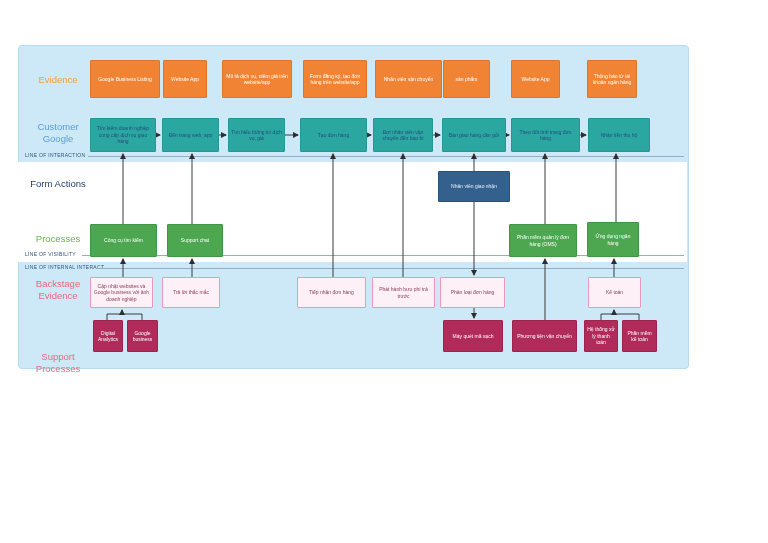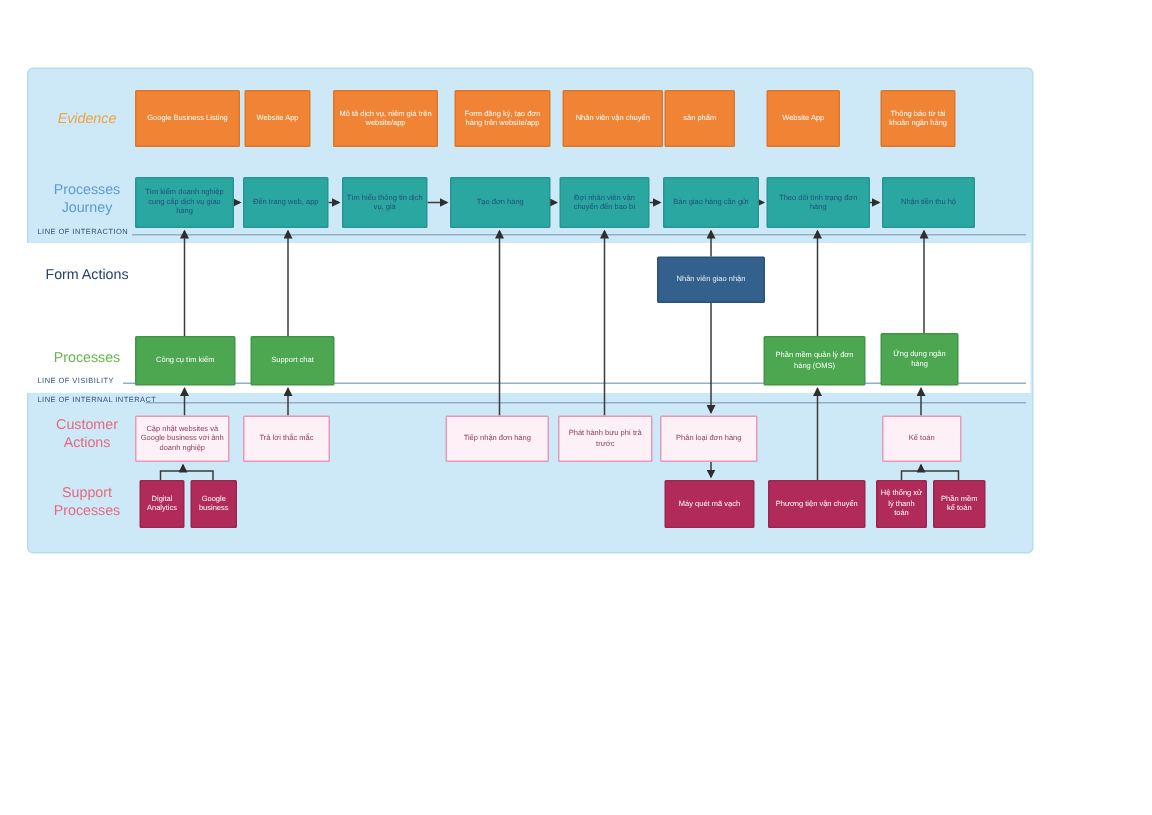--- a/index.html
+++ b/index.html
@@ -12,26 +12,26 @@
     background:#cde9f7;border:1px solid #b9dbf0;border-radius:4px;
   }
   #whiteband{
     position:absolute;left:18px;top:162px;width:669px;height:100px;
     background:#ffffff;
   }
   .rowlabel{
     position:absolute;left:22px;width:72px;text-align:center;
     font-size:9.5px;line-height:1.25;
   }
-  .rl-evidence{color:#f0a23e;font-style:italic;}
+  .rl-evidence{color:#f0a23e;}
   .rl-journey{color:#5b9bd5;}
   .rl-staff{color:#24426b;}
   .rl-tech{color:#67b44b;}
   .rl-back{color:#e8697f;}
-  .rl-support{color:#e8697f;}
+  .rl-support{color:#e8697f;margin-top:28px;}
   .linelabel{
     position:absolute;font-size:5px;letter-spacing:.3px;color:#33507a;white-space:nowrap;
   }
   .linerule{position:absolute;height:1px;background:#93aec6;}
   .box{
     position:absolute;display:flex;align-items:center;justify-content:center;
     text-align:center;font-size:5px;line-height:1.3;padding:1px 2px;box-sizing:border-box;
     border-radius:1px;
   }
   .e{background:#f08434;border:1px solid #dd762b;color:#ffffff;}
@@ -43,24 +43,24 @@
   #connectors{position:absolute;left:0;top:0;pointer-events:none;}
 </style>
 </head>
 <body>
 
 <div id="stage">
   <div id="panel"></div>
   <div id="whiteband"></div>
 
   <div class="rowlabel rl-evidence" style="top:74px">Evidence</div>
-  <div class="rowlabel rl-journey" style="top:121px">Processes Journey</div>
+  <div class="rowlabel rl-journey" style="top:121px">Customer Google</div>
   <div class="rowlabel rl-staff" style="top:178px">Form Actions</div>
   <div class="rowlabel rl-tech" style="top:233px">Processes</div>
-  <div class="rowlabel rl-back" style="top:278px">Customer Actions</div>
+  <div class="rowlabel rl-back" style="top:278px">Backstage Evidence</div>
   <div class="rowlabel rl-support" style="top:323px">Support Processes</div>
 
   <div class="linelabel" style="left:25px;top:152px">LINE OF INTERACTION</div>
   <div class="linerule" style="left:88px;top:156px;width:596px"></div>
   <div class="linelabel" style="left:25px;top:251px">LINE OF VISIBILITY</div>
   <div class="linerule" style="left:82px;top:255px;width:602px"></div>
   <div class="linelabel" style="left:25px;top:264px">LINE OF INTERNAL INTERACT</div>
   <div class="linerule" style="left:97px;top:268px;width:587px"></div>
 
   <svg id="connectors" width="768" height="543">

